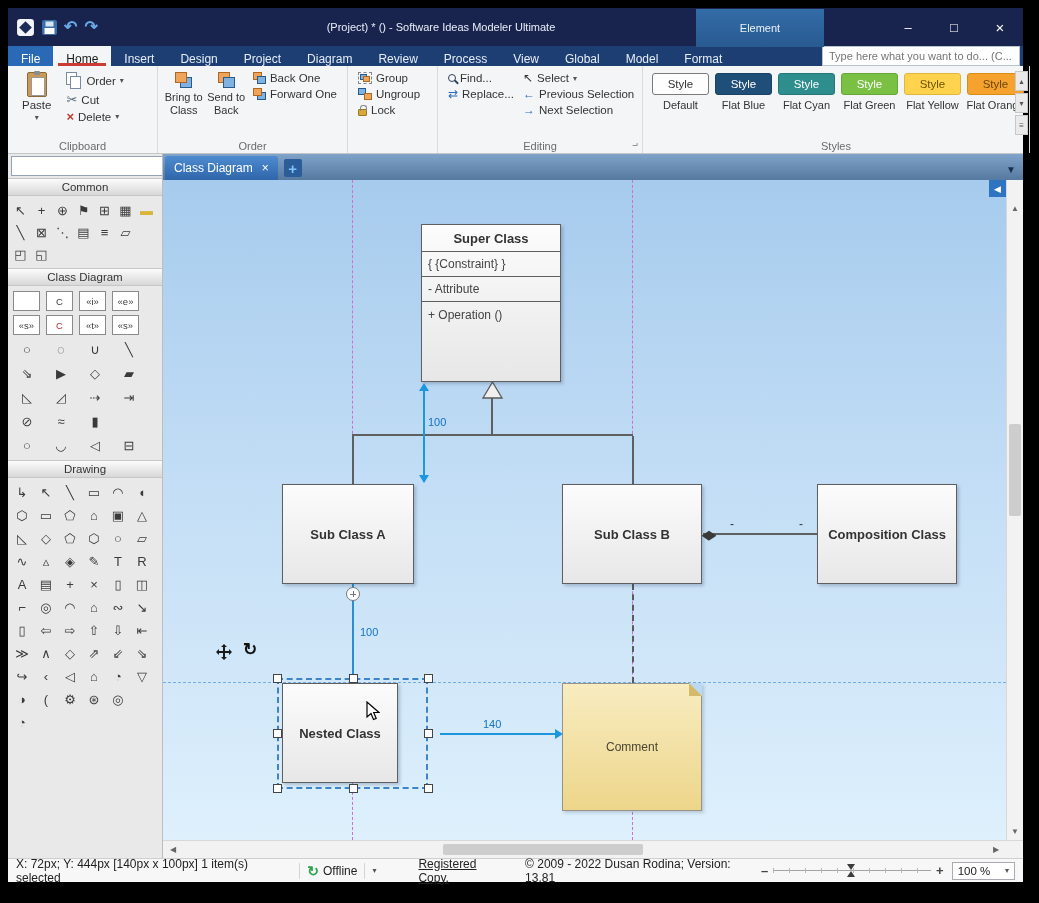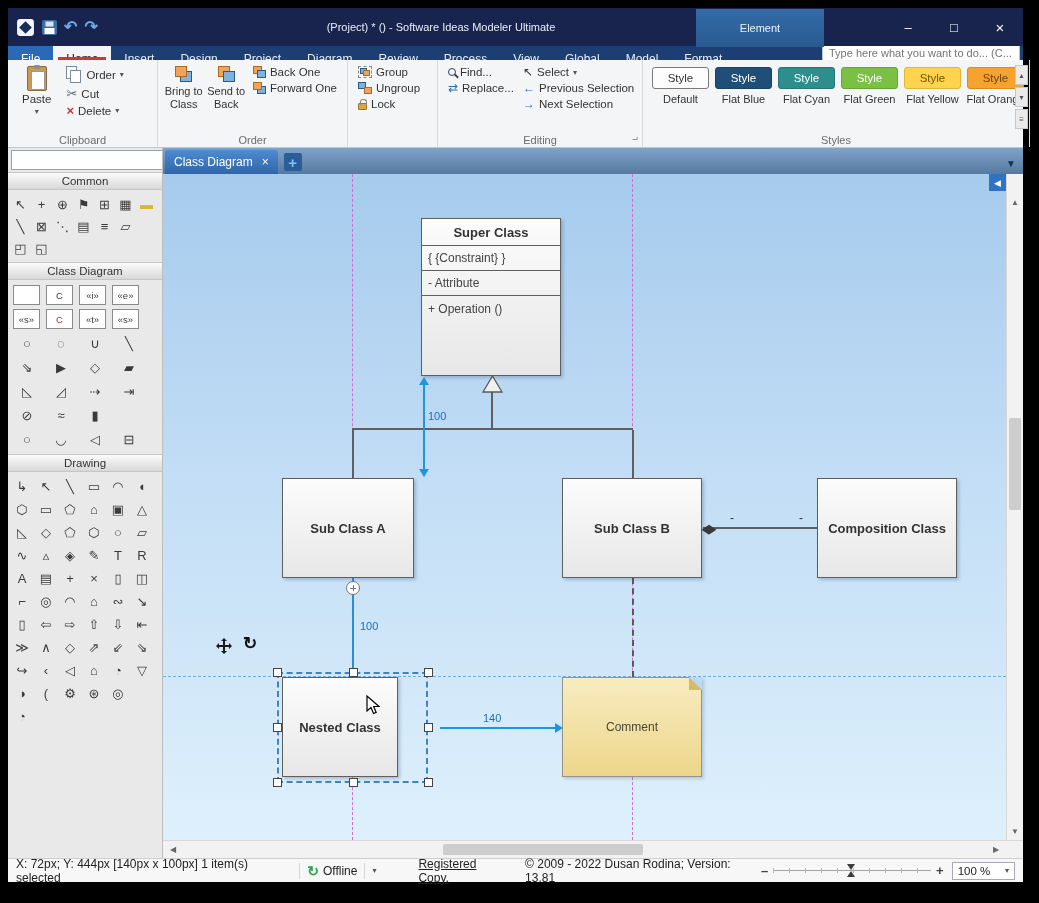--- a/index.html
+++ b/index.html
@@ -11,21 +11,21 @@
   .titlebar { height:38px; background:#18244e; position:relative; display:flex; align-items:center; flex:none; }
   .qat { display:flex; align-items:center; gap:7px; padding-left:8px; z-index:2; }
   .qat .gly { color:#6aa9e6; font-size:16px; font-weight:bold; line-height:1; }
   .tb-title { position:absolute; left:181px; right:330px; text-align:center; color:#e8eef8; font-size:11px; }
   .ctx-tab { position:absolute; left:688px; top:1px; width:128px; height:100%; background:linear-gradient(#346ca8,#285a90); color:#eaf3fc; font-size:11px; display:flex; align-items:center; justify-content:center; }
   .wbtns { position:absolute; right:0; top:0; height:100%; display:flex; }
   .wbtn { width:46px; height:100%; display:flex; align-items:center; justify-content:center; color:#fff; font-size:13px; }
   .wbtn.close { font-size:15px; }
 
   
-  .menubar { height:14px; background:#1d3e73; display:flex; flex:none; align-items:stretch; }
+  .menubar { height:20px; background:#1d3e73; display:flex; flex:none; align-items:stretch; }
   .menu-tabs { display:flex; }
   .mtab { padding:0 13px; line-height:26px; font-size:12px; color:#e6edf7; position:relative; }
   .mtab.file { background:#2a69b5; color:#fff; }
   .mtab.active { background:#f4f5f6; color:#1b1b1b; }
   .mtab.active::after { content:''; position:absolute; left:5px; right:5px; bottom:0; height:3px; background:#cb3b33; }
   .menu-search { margin-left:auto; align-self:center; margin-right:3px; width:198px; height:20px; background:#fff; border:1px solid #b9c4d2; display:flex; align-items:center; }
   .menu-search input { border:0; outline:0; width:100%; font-size:11px; color:#777; padding:0 6px; font-family:"Liberation Sans", sans-serif; }
 
   
   .ribbon { height:88px; background:#f4f5f6; border-bottom:1px solid #c6c6c6; display:flex; flex:none; position:relative; }
@@ -543,21 +543,21 @@
           </div>
 
           <div class="uml-box single" style="left:654px;top:304px;width:140px;height:100px;">
             <span>Composition Class</span>
           </div>
 
           <div class="uml-box single" style="left:119px;top:503px;width:116px;height:100px;">
             <span>Nested Class</span>
           </div>
 
-          <div class="comment-box" style="left:399px;top:503px;width:140px;height:100px;">
+          <div class="comment-box" style="left:399px;top:503px;width:140px;height:128px;">
             <span class="comment-fold"></span>
             <span>Comment</span>
           </div>
 
           <div class="sel-outline" style="left:114px;top:498px;width:151px;height:111px;"></div>
           <span class="handle" style="left:110px;top:494px;"></span>
           <span class="handle" style="left:186px;top:494px;"></span>
           <span class="handle" style="left:261px;top:494px;"></span>
           <span class="handle" style="left:110px;top:549px;"></span>
           <span class="handle" style="left:261px;top:549px;"></span>

